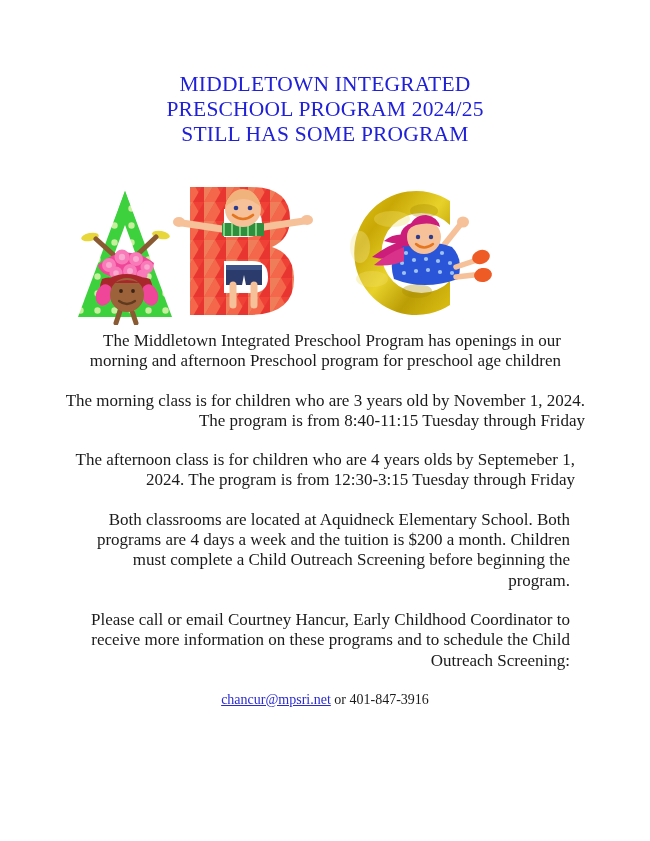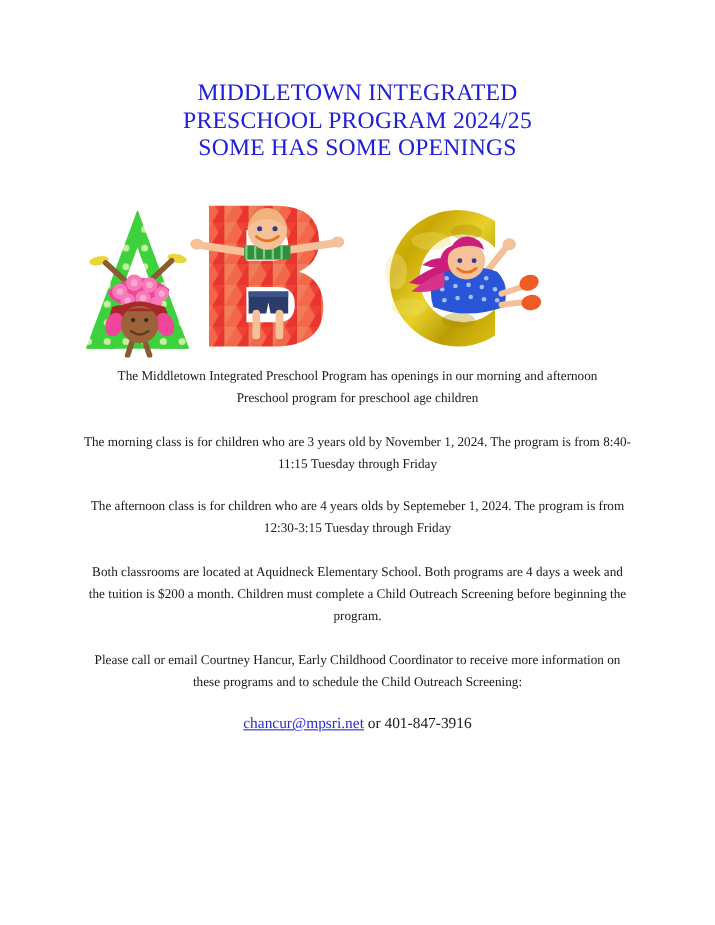--- a/index.html
+++ b/index.html
@@ -57,25 +57,25 @@
 
   
   .body-block {
     position: absolute;
     top: 331px;
     left: 60px;
     width: 530px;
     text-align: center;
   }
   .para {
-    font-size: 12px;
+    font-size: 17px;
     line-height: 20.3px;
     color: #1a1a1a;
     margin: 0 0 19px 0;
-    text-align: center;
+    text-align: right;
   }
   .para:last-child { margin-bottom: 0; }
 
   .para.p1 { width: 472px; margin-left: auto; margin-right: auto; }
   .para.p2 { width: 520px; margin-left: auto; margin-right: auto; }
   .para.p3 { width: 500px; margin-left: auto; margin-right: auto; }
   .para.p4 { width: 490px; margin-left: auto; margin-right: auto; }
   .para.p5 { width: 490px; margin-left: auto; margin-right: auto; margin-top: 12px; }
 
   .contact-line { font-size: 14px; line-height: 20.3px; }
@@ -86,21 +86,21 @@
   }
 </style>
 </head>
 <body>
 
 <div class="page">
 
   <div class="title-block">
     <div class="title-line">MIDDLETOWN INTEGRATED</div>
     <div class="title-line">PRESCHOOL PROGRAM 2024/25</div>
-    <div class="title-line">SOME HAS SOME OPENINGS</div>
+    <div class="title-line">STILL HAS SOME PROGRAM</div>
   </div>
 
   <div class="illustration">
     <svg viewBox="0 0 506 142" xmlns="http://www.w3.org/2000/svg">
       <defs>
         <pattern id="dots" width="17" height="17" patternUnits="userSpaceOnUse">
           <rect width="17" height="17" fill="#3dd13d"></rect>
           <circle cx="8.5" cy="8.5" r="3.2" fill="#c6ef9e"></circle>
         </pattern>
         <pattern id="tris" width="22" height="19" patternUnits="userSpaceOnUse">

